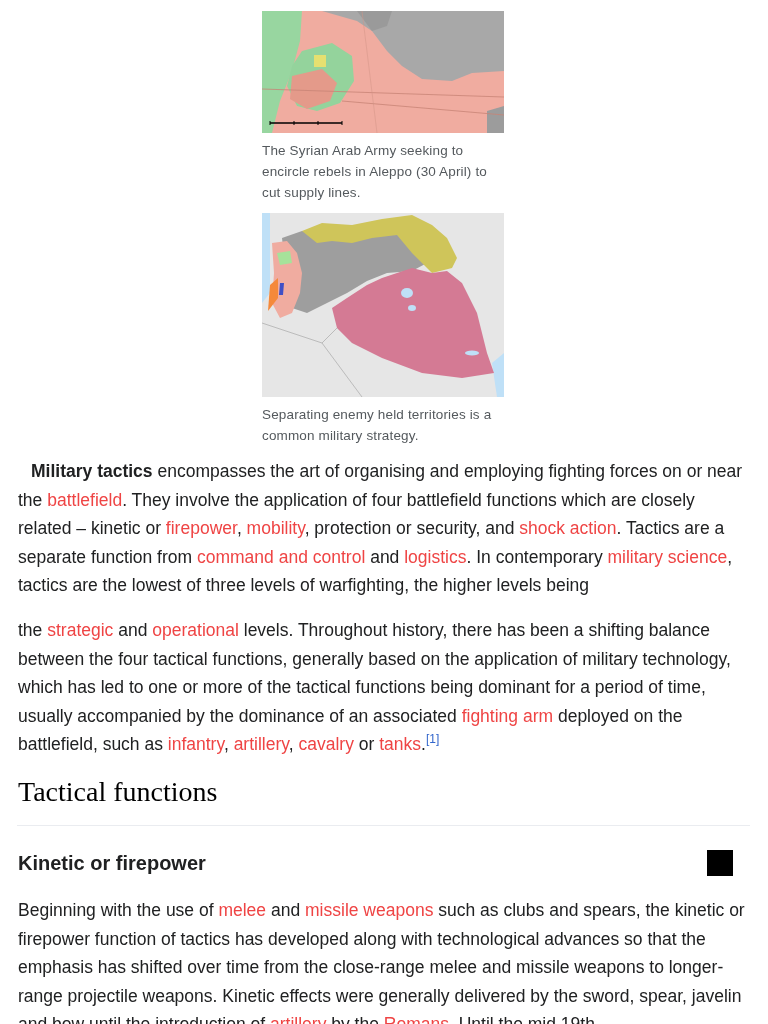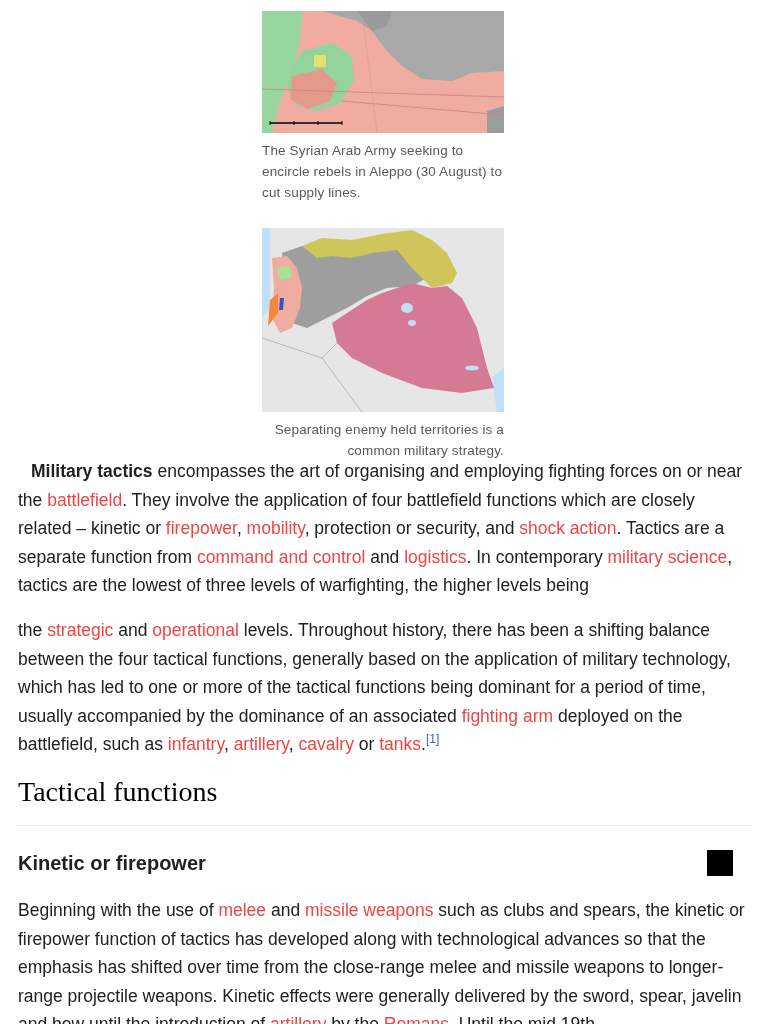--- a/index.html
+++ b/index.html
@@ -27,21 +27,21 @@
   }
   .figure .caption {
     font-size: 13.5px;
     line-height: 21px;
     color: #54595d;
     margin-top: 7px;
     letter-spacing: 0.15px;
   }
   #fig1 { top: 11px; }
   #fig1 .map { height: 122px; }
-  #fig2 { top: 228px; text-align: right; }
+  #fig2 { top: 213px; }
   #fig2 .map { height: 184px; }
 
   .content {
     position: absolute;
     left: 18px;
     width: 732px;
   }
   p.body-text {
     margin: 0;
     font-size: 17.5px;
@@ -120,21 +120,21 @@
       <line x1="0" y1="78" x2="242" y2="86" stroke="#c88476" stroke-width="0.8"></line>
       <line x1="80" y1="90" x2="242" y2="104" stroke="#c88476" stroke-width="0.8"></line>
       <line x1="100" y1="0" x2="115" y2="122" stroke="#d29486" stroke-width="0.5"></line>
       <line x1="8" y1="112" x2="80" y2="112" stroke="#000" stroke-width="1.5"></line>
       <line x1="8" y1="110" x2="8" y2="114" stroke="#000" stroke-width="1"></line>
       <line x1="32" y1="110" x2="32" y2="114" stroke="#000" stroke-width="1"></line>
       <line x1="56" y1="110" x2="56" y2="114" stroke="#000" stroke-width="1"></line>
       <line x1="80" y1="110" x2="80" y2="114" stroke="#000" stroke-width="1"></line>
     </svg>
   </div>
-  <div class="caption">The Syrian Arab Army seeking to encircle rebels in Aleppo (30 August) to cut supply lines.</div>
+  <div class="caption">The Syrian Arab Army seeking to encircle rebels in Aleppo (30 April) to cut supply lines.</div>
 </div>
 
 <div class="figure" id="fig2">
   <div class="map">
     <svg width="242" height="184" viewBox="0 0 242 184">
       <rect x="0" y="0" width="242" height="184" fill="#e6e6e6"></rect>
       <path d="M0,0 L8,0 L8,80 L0,90 Z" fill="#bfe0f7"></path>
       <path d="M230,150 L242,140 L242,184 L235,184 Z" fill="#bfe0f7"></path>
 
       <path d="M20,25 L40,18 L70,20 L100,15 L130,12 L150,25 L165,50 L150,58 L125,60 L105,68 L85,80 L65,90 L45,100 L30,95 L25,70 Z" fill="#9e9e9e"></path>

